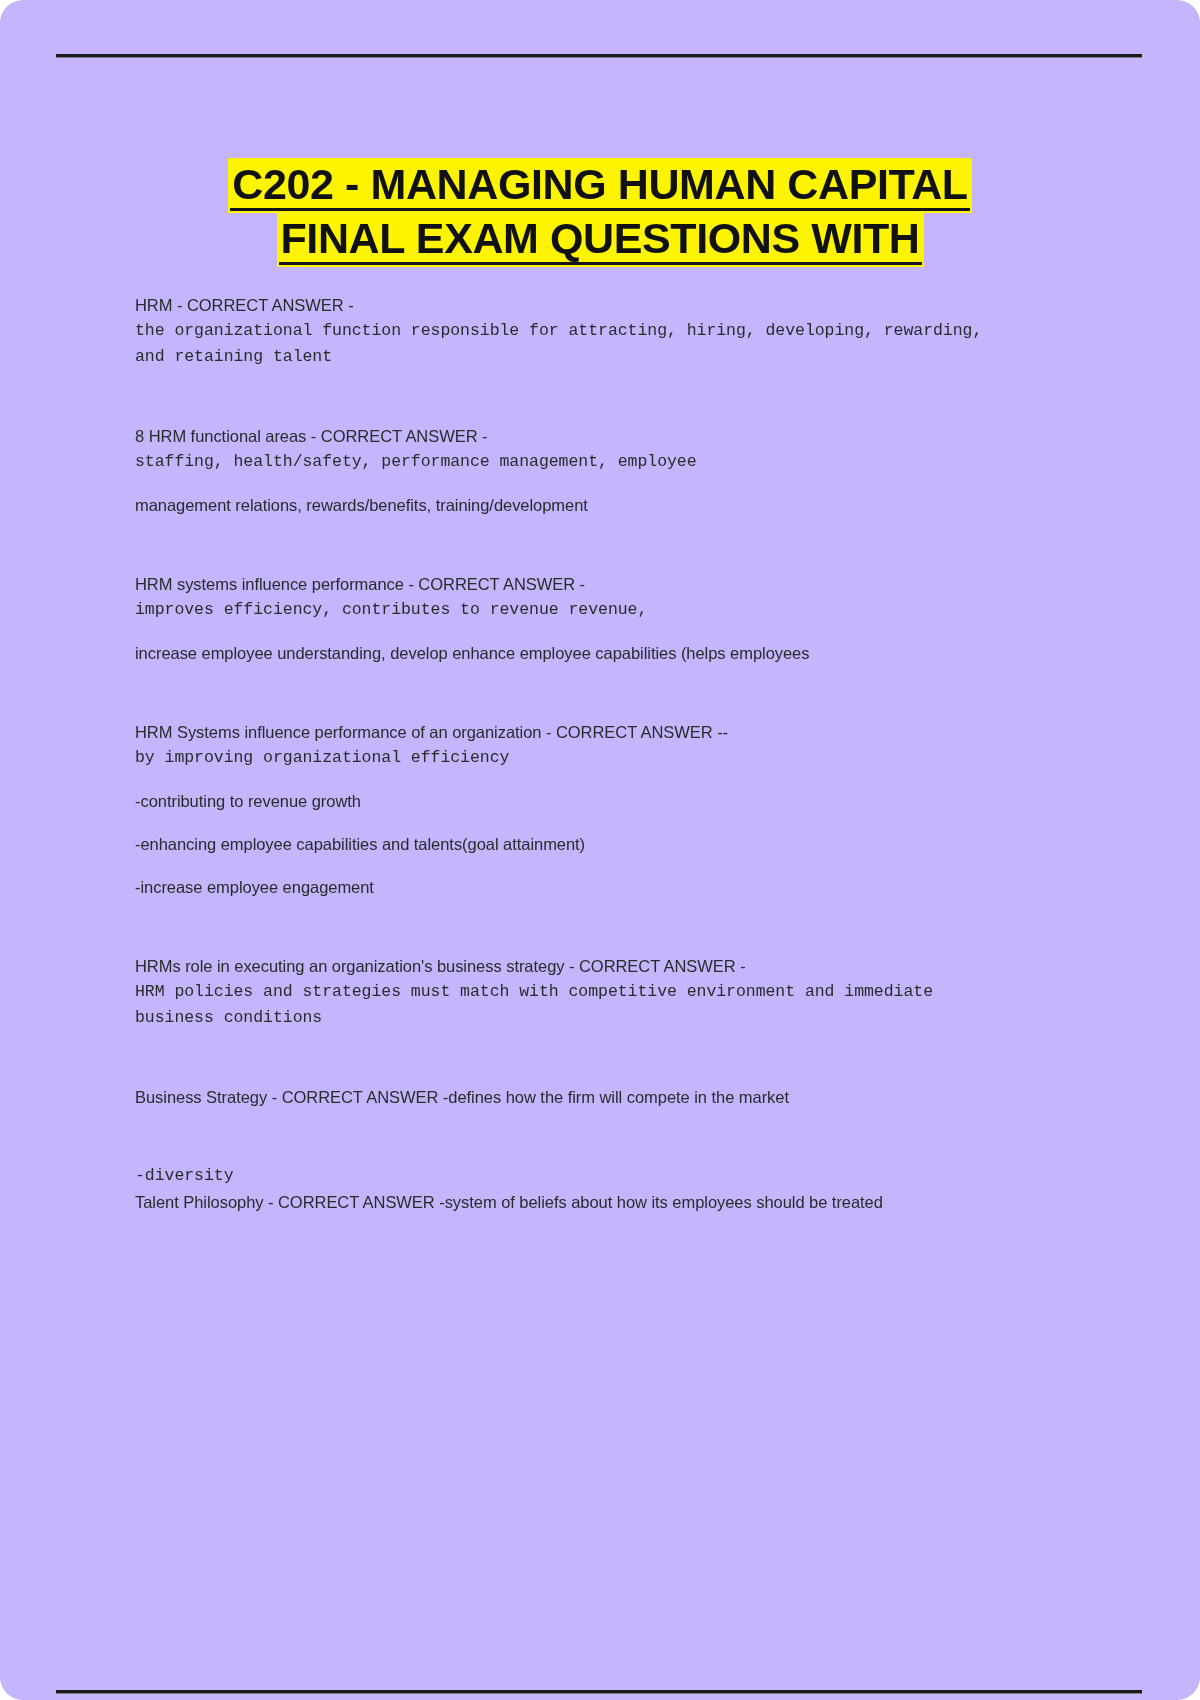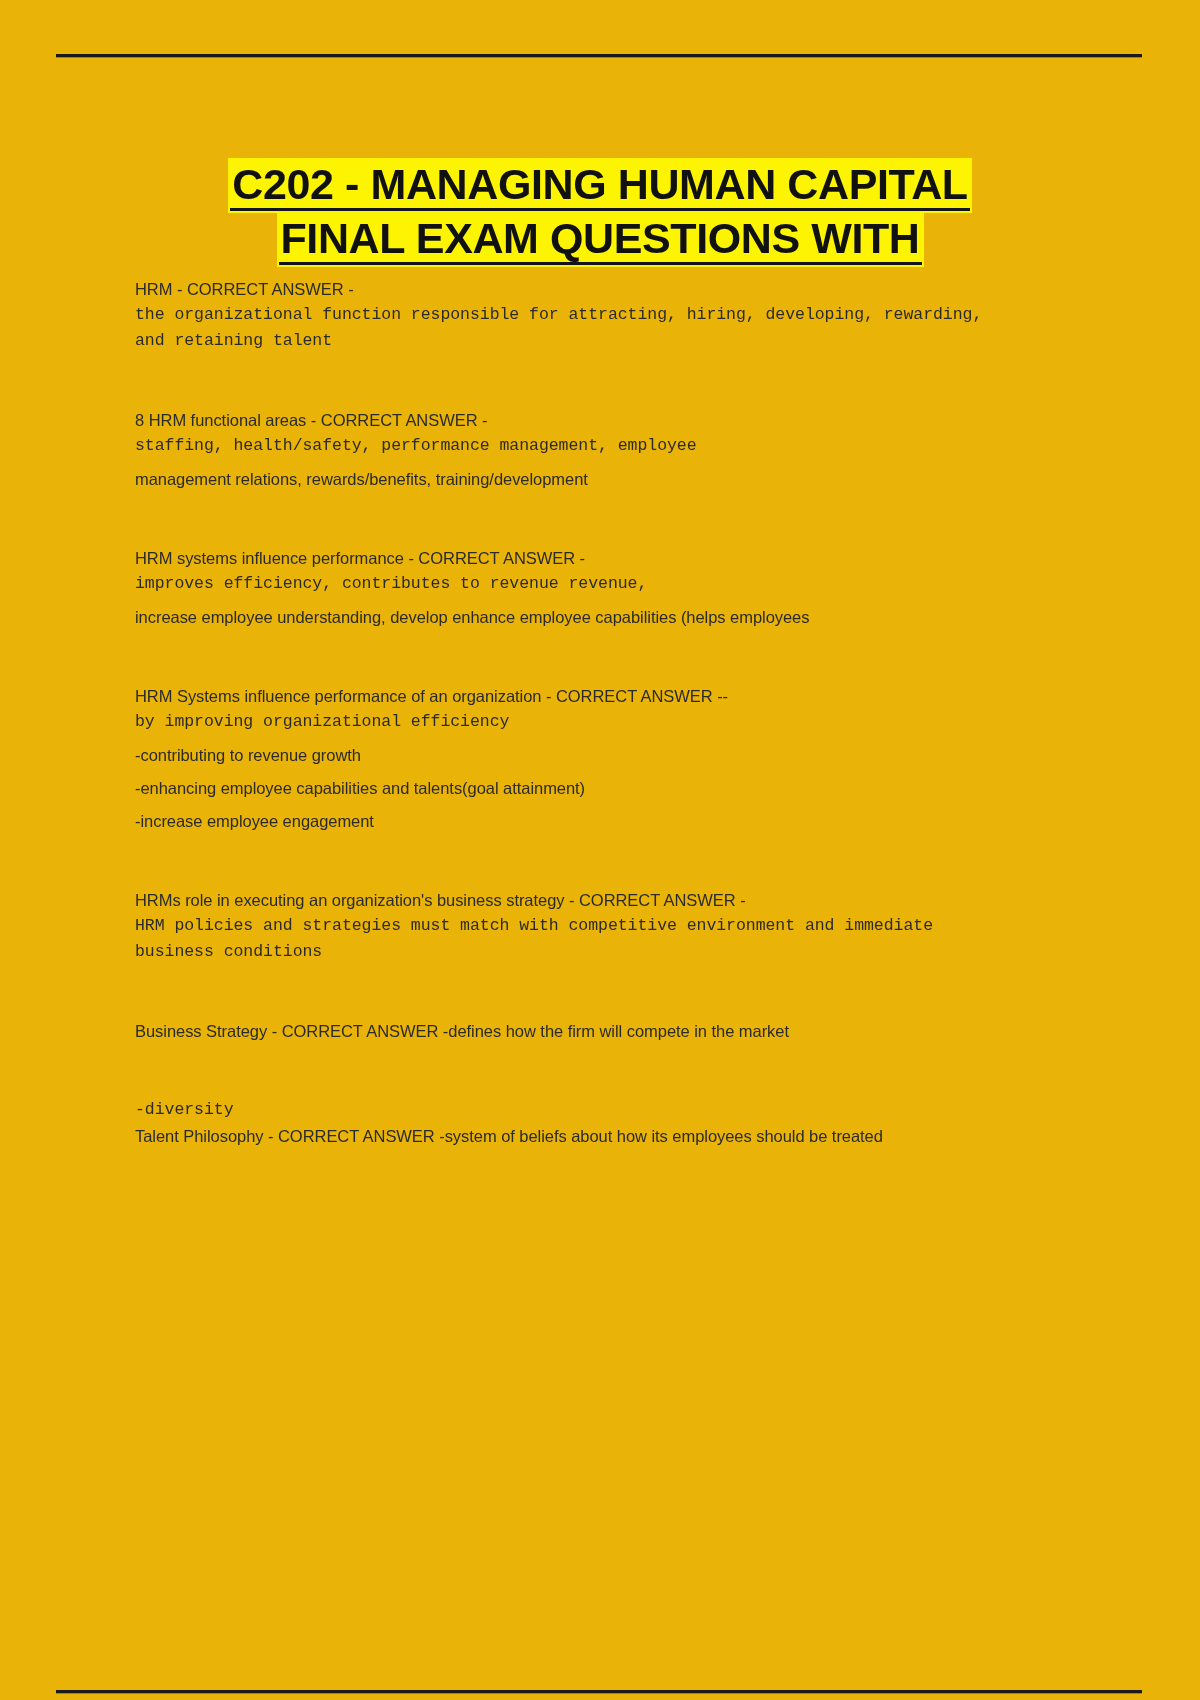--- a/index.html
+++ b/index.html
@@ -12,22 +12,23 @@
     width: 1200px;
     height: 1700px;
     position: relative;
     font-family: "Liberation Sans", sans-serif;
     -webkit-font-smoothing: antialiased;
   }
 
   .page {
     position: absolute;
     inset: 0;
-    background: #eab308;
+    background: #c4b5fd;
     overflow: hidden;
+    border-radius: 23px;
   }
 
   
   .page-rule {
     position: absolute;
     left: 56px;
     width: 1086px;
     height: 3px;
     background: #1a1a1a;
     border-bottom: 1px solid #7f7f7f;
@@ -58,21 +59,21 @@
     box-shadow: 0 0 0 2px #fcf400;
     border-bottom: 3px solid #14141e;
     padding: 0 2px;
     transform: scaleX(0.96);
   }
 
   
   .body-col {
     position: absolute;
     left: 135px;
-    top: 276px;
+    top: 292px;
     width: 876px;
   }
 
   .qa-block {
     margin: 0 0 0 0;
   }
   .qa-block + .qa-block {
     margin-top: 53px;
   }
 
@@ -81,21 +82,21 @@
     font-size: 16.5px;
     line-height: 26px;
     color: #2b2b2b;
     letter-spacing: -0.05px;
     white-space: pre-wrap;
     word-break: break-word;
   }
   
   .tline-body.prompt { margin-bottom: 0; }
   .tline-body.tight  { margin-top: 0; font-family: Liberation Mono, monospace; }
-  .tline-body.spaced { margin-top: 7px; }
+  .tline-body.spaced { margin-top: 17px; }
 </style>
 </head>
 <body>
 
 <div class="page">
 
   <div class="page-rule top"></div>
 
   <h1 class="doc-title">
     <span class="tline"><span class="thl">C202 - MANAGING HUMAN CAPITAL</span></span>

